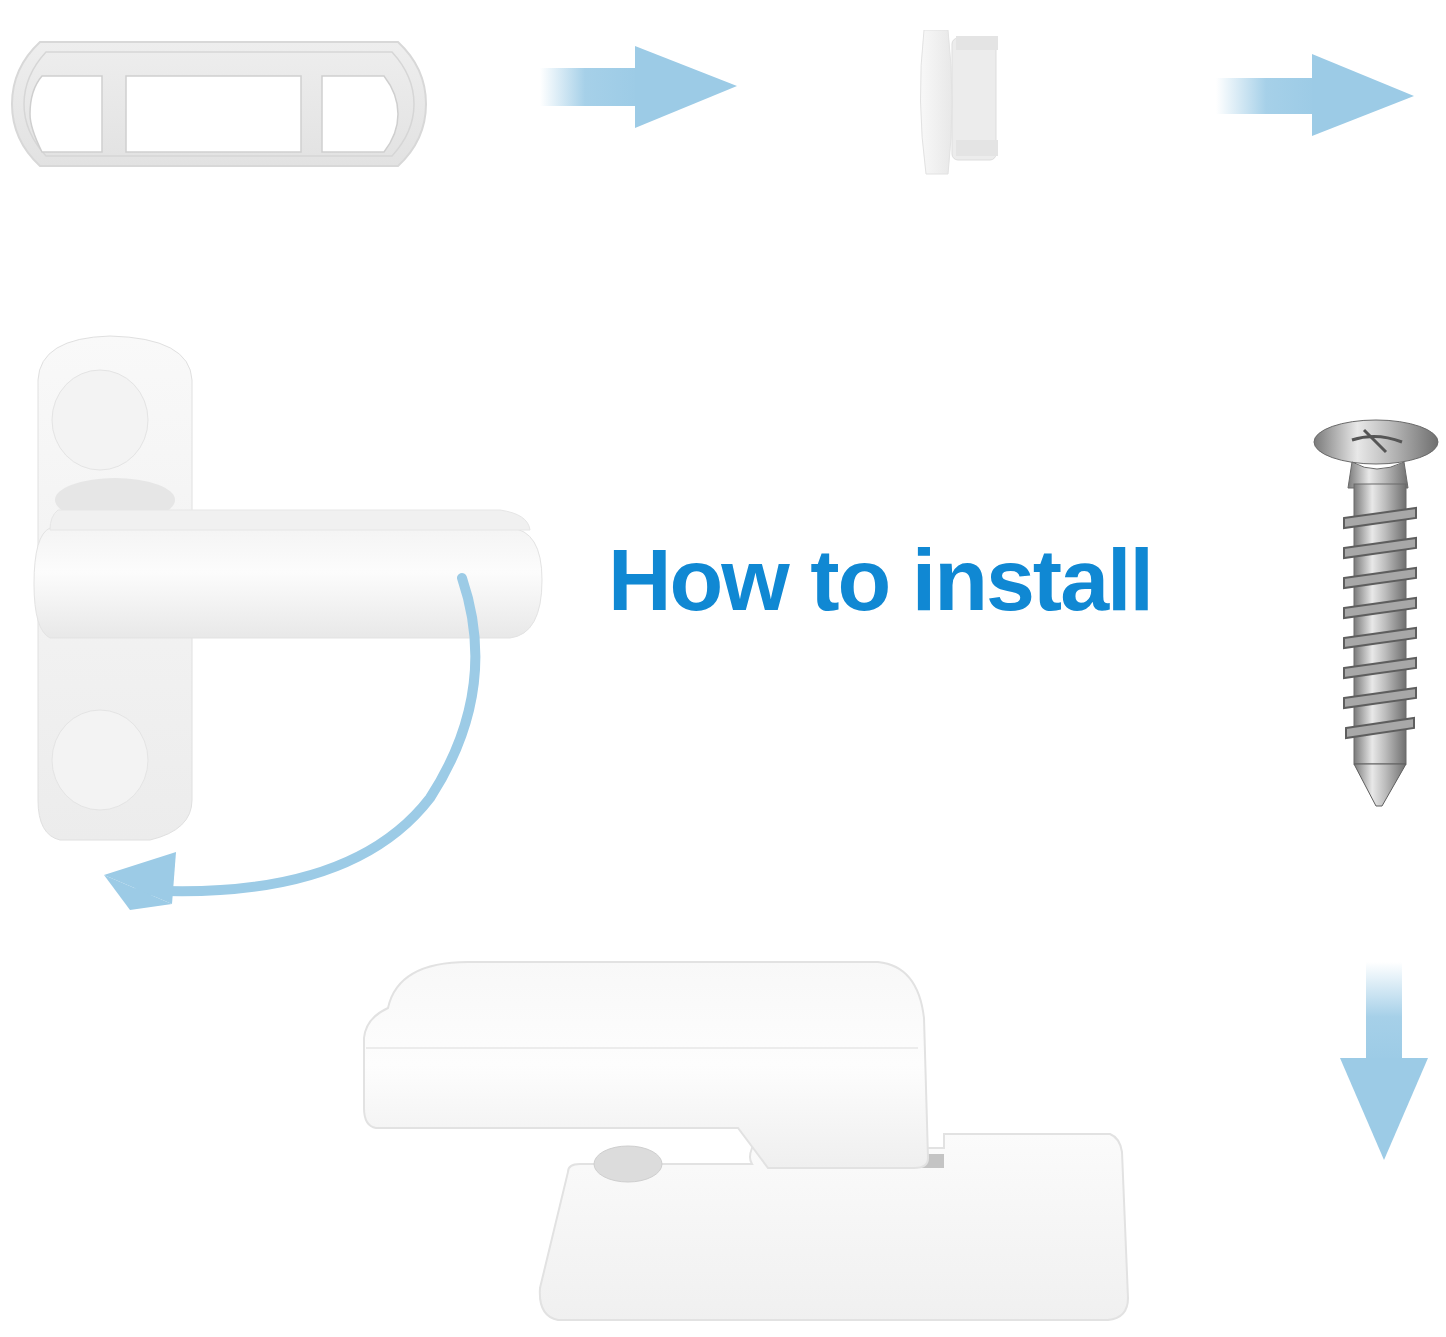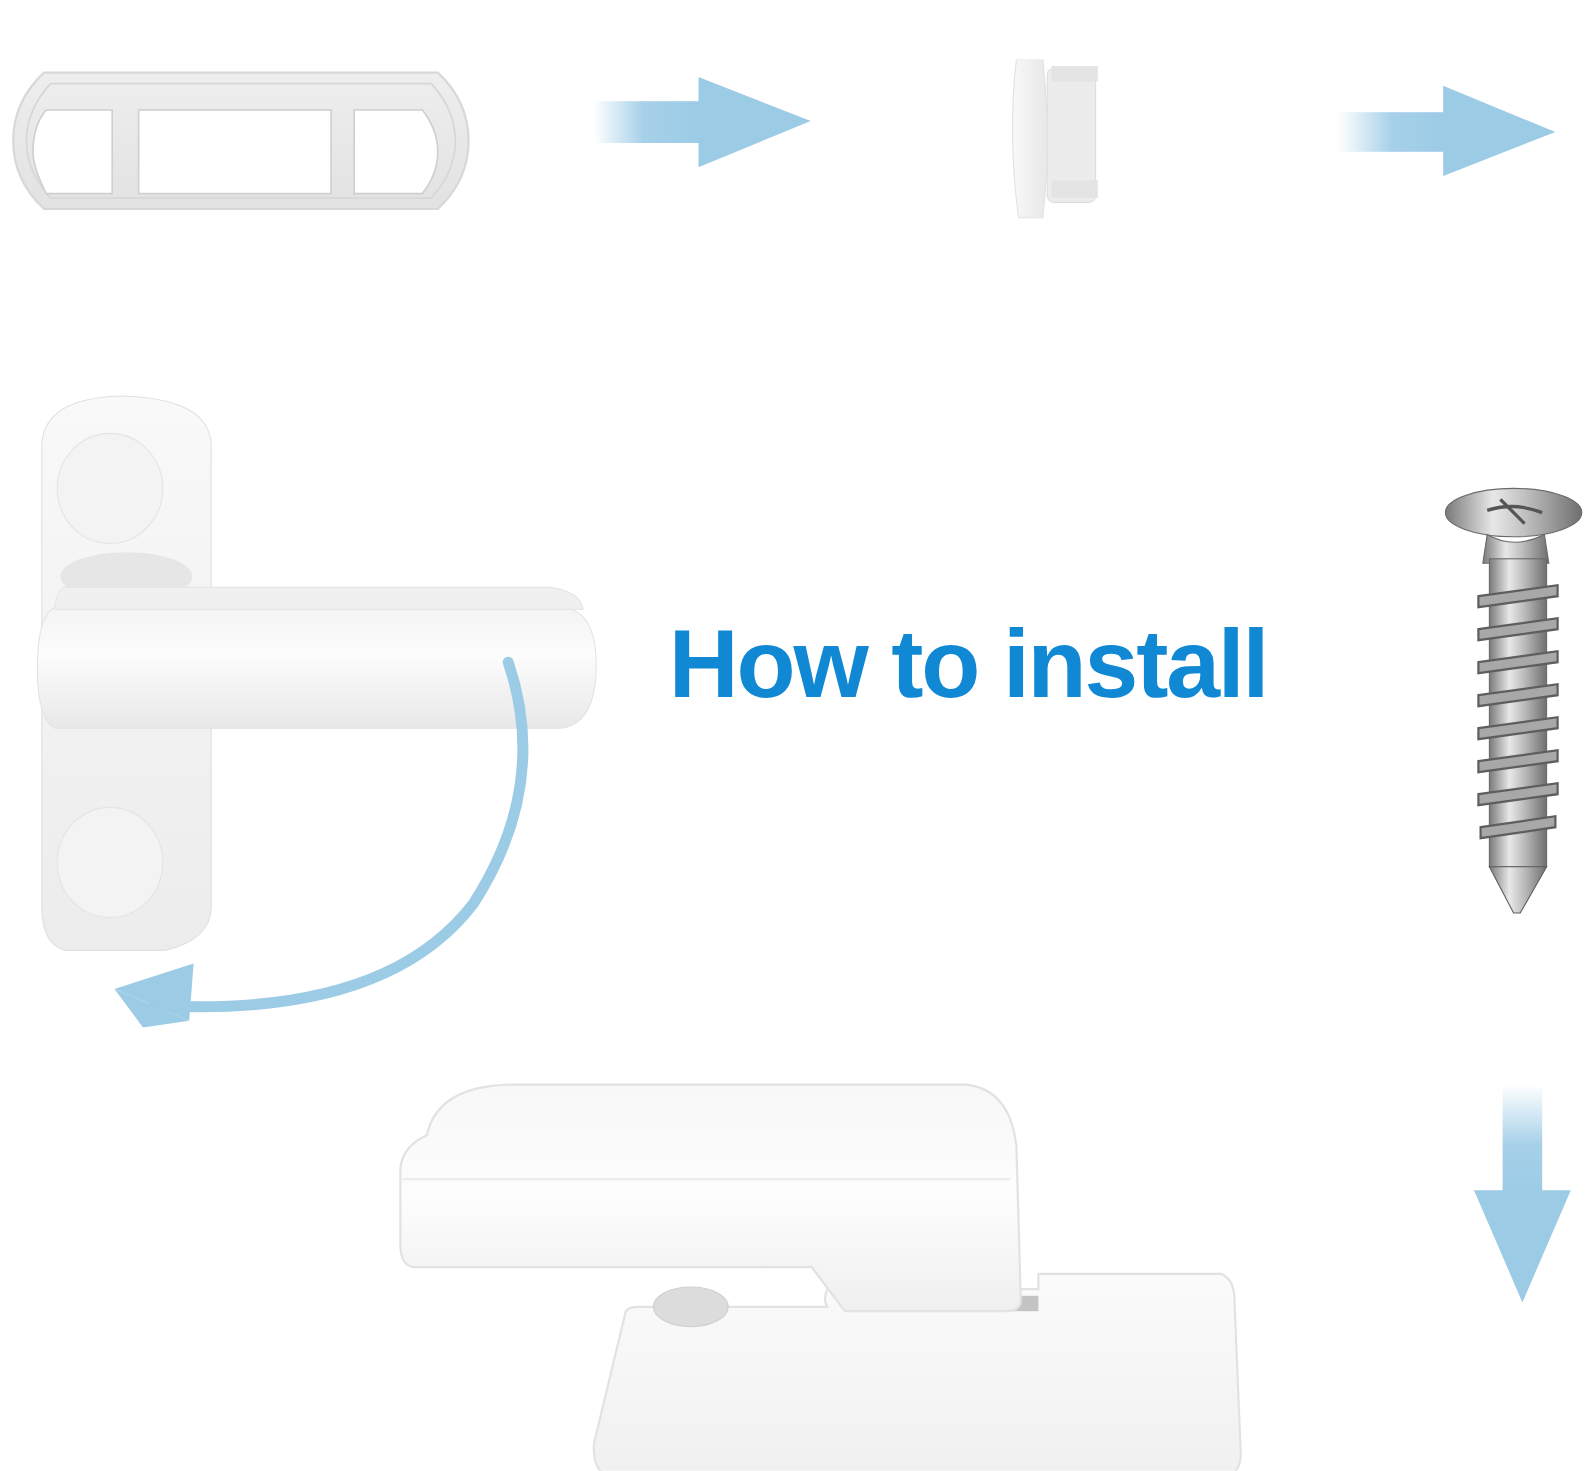--- a/index.html
+++ b/index.html
@@ -1,17 +1,17 @@
 <!DOCTYPE html>
 <html><head>
 <meta charset="utf-8">
 <style>
   html, body { margin: 0; padding: 0; background: #ffffff; }
   body { width: 1446px; height: 1337px; position: relative; overflow: hidden; font-family: "Liberation Sans", sans-serif; }
-  .abs { position: absolute; margin-top: 24px; }
+  .abs { position: absolute; }
   .title {
     left: 608px; top: 536px;
     font-family: "Liberation Sans", sans-serif;
     font-weight: 700; font-size: 88px; letter-spacing: -2px;
     white-space: nowrap; line-height: 1;
   }
   svg { display: block; }
 </style>
 </head>
 <body>

